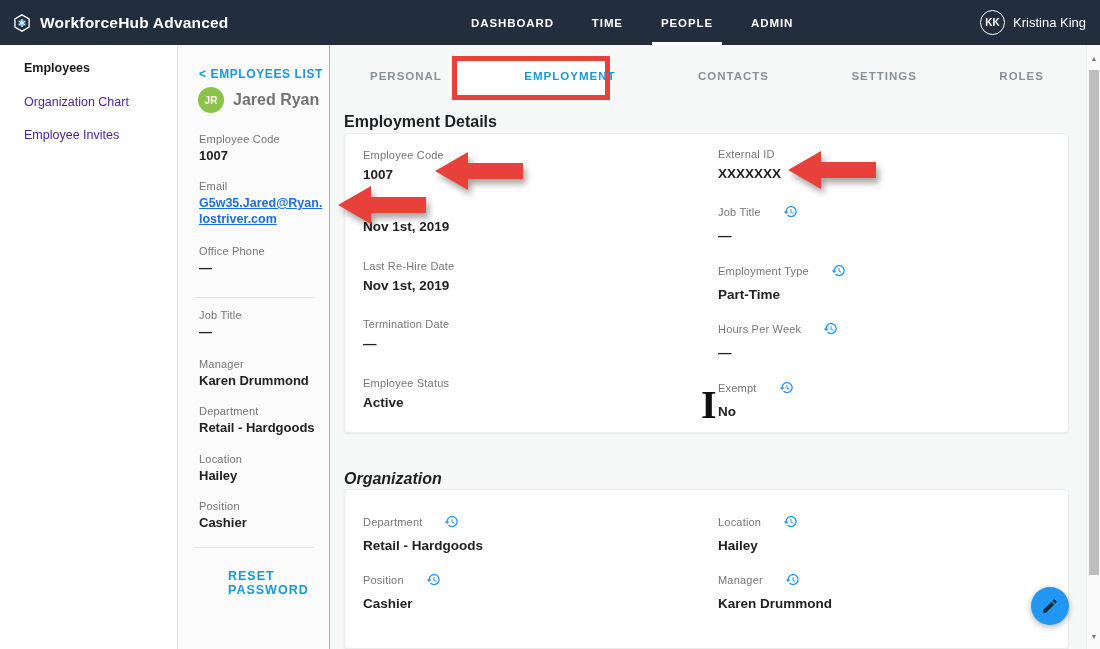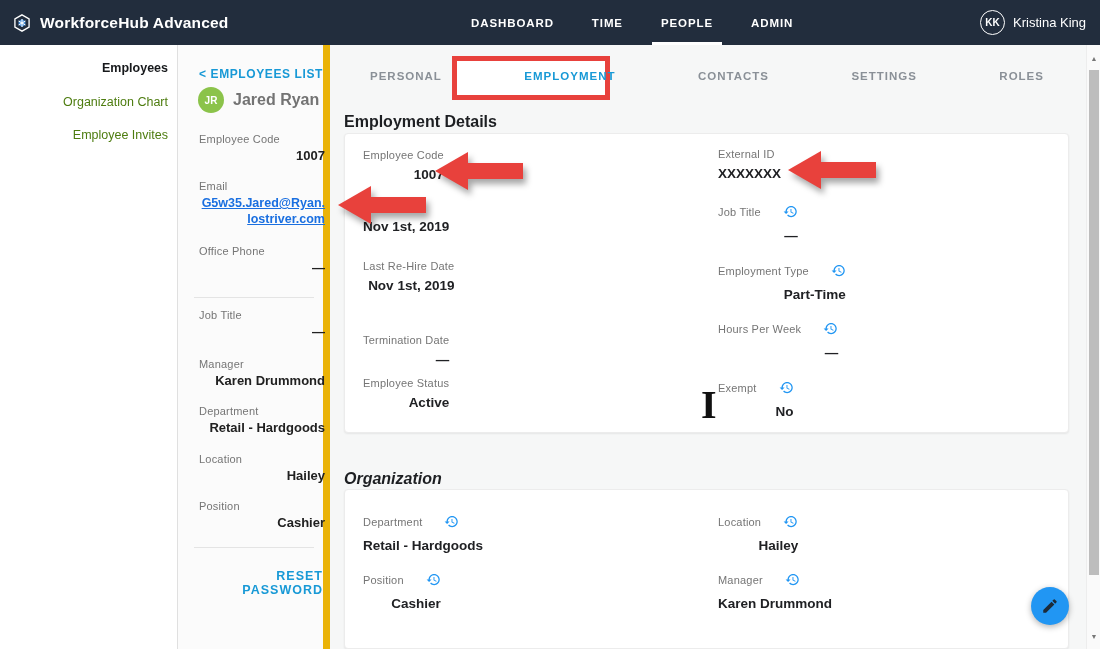--- a/index.html
+++ b/index.html
@@ -1,37 +1,37 @@
 <!DOCTYPE html>
 <html><head>
 <meta charset="utf-8">
 <style>
   * { margin:0; padding:0; box-sizing:border-box; }
   html,body { width:1100px; height:649px; font-family:"Liberation Sans", sans-serif; background:#fff; overflow:hidden; }
-  .abs { position:absolute;text-align:right; }
+  .abs { position:absolute; }
   #stage { position:relative; width:1100px; height:649px; overflow:hidden; }
 
   
   #topbar { left:0; top:0; width:1100px; height:45px; background:#222d3d; color:#fff; z-index:20; }
   .brand { left:12px; top:0; height:45px; display:flex; align-items:center; gap:8px; }
   .brand-title { font-size:15.5px; font-weight:bold; letter-spacing:.2px; }
   .topnav { left:468px; top:0; height:45px; display:flex; gap:32px; align-items:stretch; }
   .navitem { display:flex; align-items:center; font-size:11.5px; font-weight:bold; letter-spacing:.9px; color:#fff; cursor:pointer; position:relative; padding:0 3px; }
   .navitem.active::after { content:""; position:absolute; left:-6px; right:-6px; bottom:0; height:3px; background:#fff; }
   .userchip { right:14px; top:0; height:45px; display:flex; align-items:center; gap:8px; }
   .user-avatar { width:25px; height:25px; border-radius:50%; border:1.5px solid #fff; display:flex; align-items:center; justify-content:center; font-size:10px; font-weight:bold; }
   .user-name { font-size:13px; }
 
   
   #sidebar { left:0; top:45px; width:178px; height:604px; background:#fff; border-right:1px solid #e0e0e0; }
-  .sideitem { position:absolute; left:0; width:178px; padding:8px 10px 8px 24px; font-size:12.5px; color:#4d7c0f; cursor:pointer; }
+  .sideitem { position:absolute; left:0; width:178px; padding:8px 10px 8px 24px; font-size:12.5px; color:#4c1d95; cursor:pointer; }
   .sideitem.active { color:#17191c; font-weight:bold; }
 
   
-  #panel { left:178px; top:45px; width:152px; height:604px; background:#fbfbfb; border-right:7px solid #eab308; }
+  #panel { left:178px; top:45px; width:152px; height:604px; background:#fbfbfb; border-right:1px solid #eab308; }
   .backlink { left:21px; top:22px; font-size:12px; font-weight:bold; letter-spacing:.6px; color:#1899d6; cursor:pointer; }
   .emp-head { left:20px; top:42px; display:flex; align-items:center; gap:9px; }
   .emp-avatar { width:26px; height:26px; border-radius:50%; background:#8bc34a; color:#fff; font-size:10px; font-weight:bold; display:flex; align-items:center; justify-content:center; }
   .emp-name { font-size:16px; font-weight:bold; color:#737373; white-space:nowrap; }
   .plabel { position:absolute; left:21px; font-size:11px; color:#757575; letter-spacing:.2px; }
   .pvalue { position:absolute; left:21px; font-size:13px; font-weight:bold; color:#212121; width:126px; }
   .email-link { font-size:12.5px; font-weight:bold; color:#1a6fe0; text-decoration:underline; word-break:break-all; line-height:16px; display:block; }
   .pdivider { position:absolute; left:16px; width:120px; border-top:1px solid #e4e4e4; }
   .resetpwd { position:absolute; left:43px; font-size:12.5px; font-weight:bold; letter-spacing:1px; color:#1899d6; cursor:pointer;margin-left:7px; }
 
@@ -162,21 +162,21 @@
             <span class="flabel">Hire Date</span>
           </div>
         <div class="fvalue">Nov 1st, 2019</div>
       </div>
       <div class="field" style="left:18px; top:126px;">
         <div class="flabel-row">
             <span class="flabel">Last Re-Hire Date</span>
           </div>
         <div class="fvalue">Nov 1st, 2019</div>
       </div>
-      <div class="field" style="left:18px; top:184px;margin-top:16px;">
+      <div class="field" style="left:18px; top:184px;">
         <div class="flabel-row">
             <span class="flabel">Termination Date</span>
           </div>
         <div class="fvalue">—</div>
       </div>
       <div class="field" style="left:18px; top:243px;">
         <div class="flabel-row">
             <span class="flabel">Employee Status</span>
           </div>
         <div class="fvalue">Active</div>

